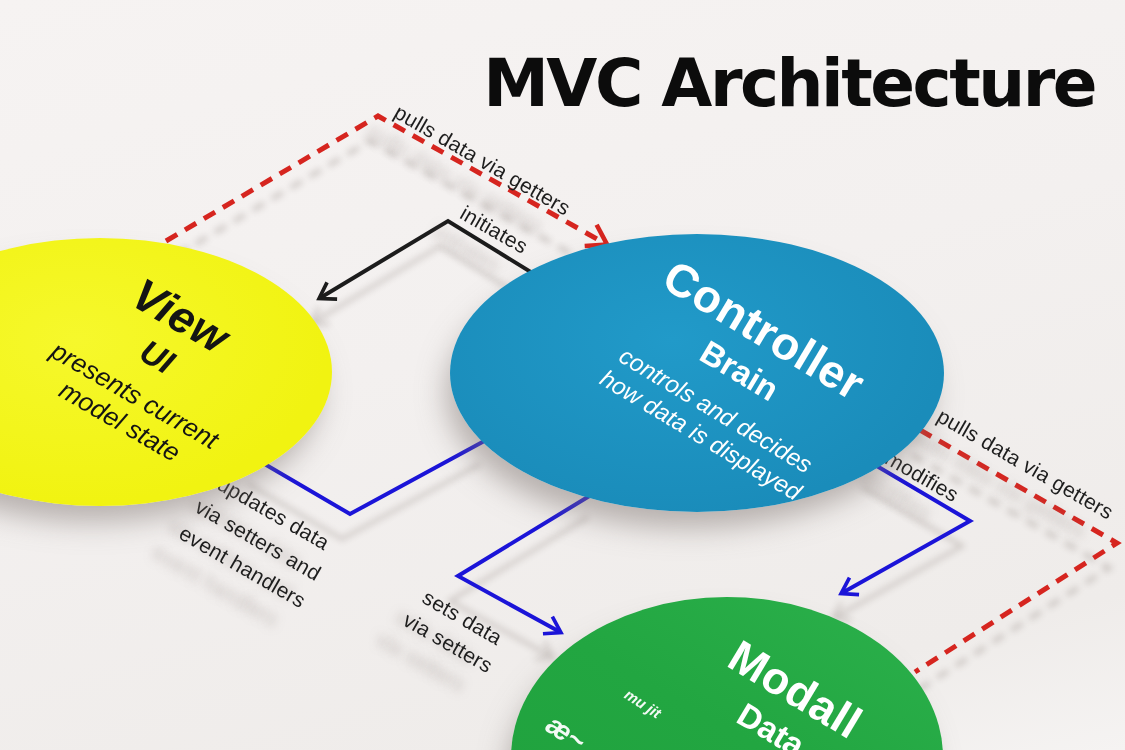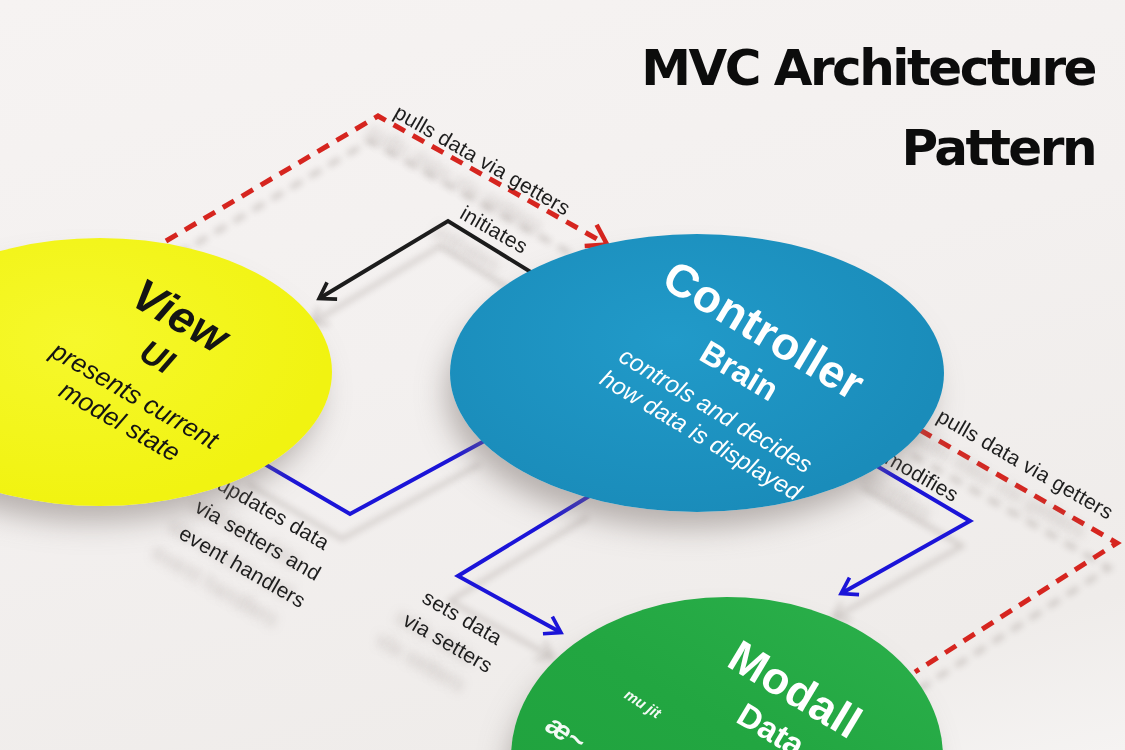--- a/index.html
+++ b/index.html
@@ -3,23 +3,23 @@
 <meta charset="utf-8">
 <style>
   html,body{margin:0;padding:0;background:#ffffff;}
   .stage{
     position:relative;width:1125px;height:750px;overflow:hidden;
     background:linear-gradient(165deg,#f6f3f2 0%,#f3f0ef 45%,#efecea 85%,#f5f3f2 100%);
     font-family:"Liberation Sans", sans-serif;
   }
   
   .title{
-    position:absolute;top:28px;right:30px;text-align:right;
+    position:absolute;top:44px;right:30px;text-align:right;
     font-family:"DejaVu Sans", sans-serif;font-weight:bold;
-    font-size:50px;line-height:80px;letter-spacing:-2.5px;color:#0c0c0c;z-index:4;
+    font-size:66px;line-height:80px;letter-spacing:-2.5px;color:#0c0c0c;z-index:4;
   }
   
   svg.edges{position:absolute;left:0;top:0;z-index:1;
     filter:drop-shadow(-8px 25px 3px rgba(167,157,153,0.45));}
   .e-red{stroke:#d6251f;stroke-width:5;fill:none;stroke-dasharray:13 9;}
   .e-blue{stroke:#1b14d8;stroke-width:4;fill:none;}
   .e-black{stroke:#1c1c1c;stroke-width:4;fill:none;}
   
   .elabel{
     position:absolute;z-index:2;transform-origin:0 0;transform:rotate(30deg);
@@ -124,16 +124,15 @@
     <div class="node-text model-text">
       <div class="n-name">Modall</div>
       <div class="n-sub">Data</div>
     </div>
     <div class="garble-a">mu jit</div>
     <div class="garble-b">æ~</div>
   </div>
 
   <div class="title">
     <div>MVC Architecture</div>
-    <div>Pattern</div>
   </div>
 
 </div>
 
 </body></html>

